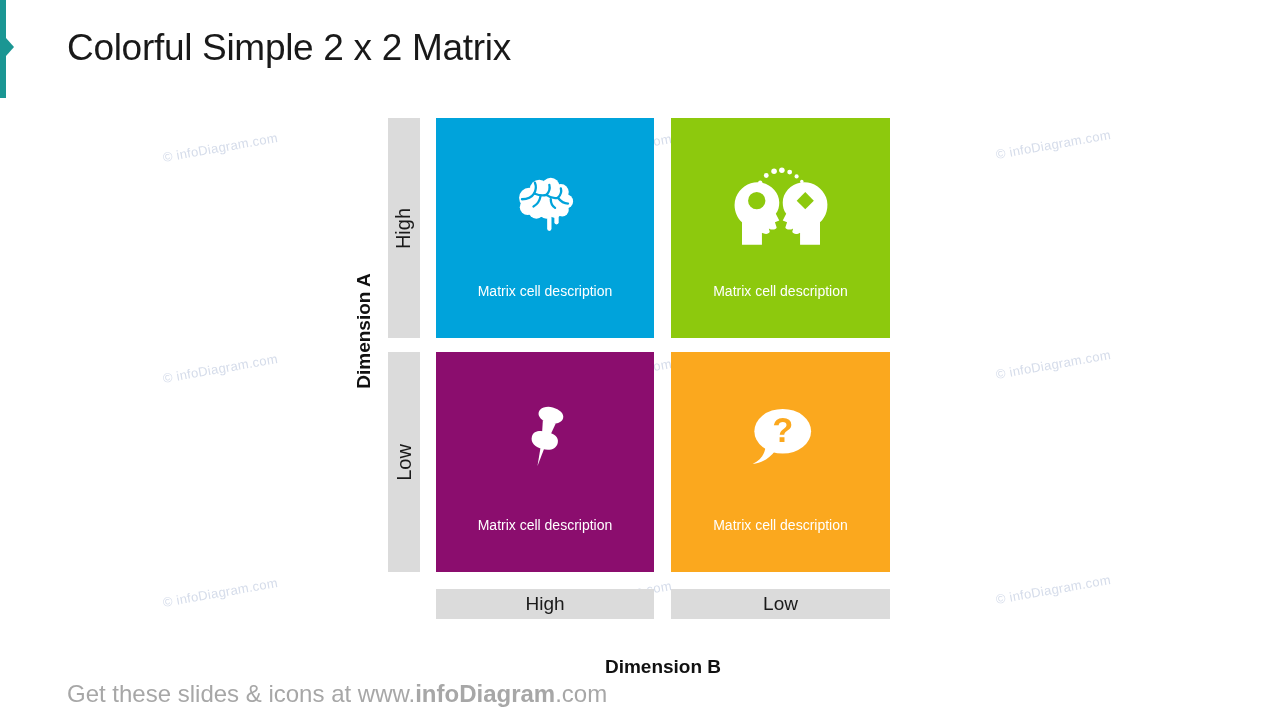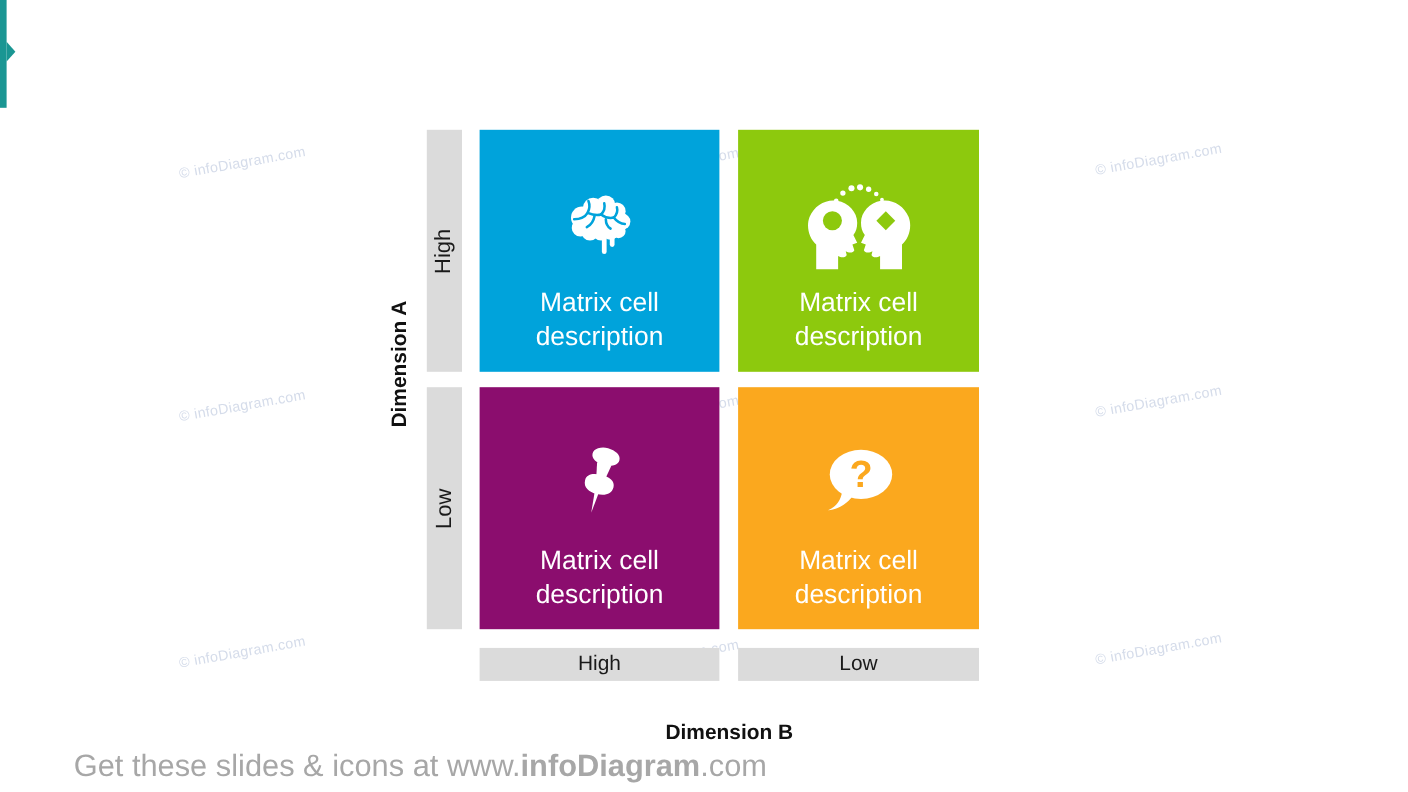--- a/index.html
+++ b/index.html
@@ -14,21 +14,21 @@
     border-left:8px solid #1A9693; z-index:3; }
   
   .slide-title { position:absolute; left:67px; top:27px; font-size:37px; font-weight:300;
     color:#191919; letter-spacing:-0.3px; z-index:2; }
   
   .watermark { position:absolute; font-size:13px; color:#D5DCEA; transform:rotate(-10deg);
     white-space:nowrap; z-index:1; letter-spacing:0.3px; }
   
   .cell { position:absolute; z-index:2; display:flex; flex-direction:column; align-items:center; }
   .cell-icon { margin-top:36px; height:102px; display:flex; align-items:center; justify-content:center; }
-  .cell-label { margin-top:4px; color:#ffffff; font-size:24px; line-height:31px;
+  .cell-label { margin-top:20px; color:#ffffff; font-size:14px; line-height:31px;
     text-align:center; width:160px; }
   #cell-0 { left:436px; top:118px; width:218px; height:220px; }
   #cell-1 { left:671px; top:118px; width:219px; height:220px; }
   #cell-2 { left:436px; top:352px; width:218px; height:220px; }
   #cell-3 { left:671px; top:352px; width:219px; height:220px; }
   
   .ybar { position:absolute; left:388px; width:32px; background:#DBDBDB; z-index:2;
     display:flex; align-items:center; justify-content:center; }
   .ybar span { transform:rotate(-90deg); white-space:nowrap; font-size:20px; color:#1a1a1a; }
   #ybar-high { top:118px; height:220px; }
@@ -36,32 +36,33 @@
   .xbar { position:absolute; top:589px; height:30px; background:#DBDBDB; z-index:2;
     display:flex; align-items:center; justify-content:center; font-size:19px; color:#1a1a1a; }
   #xbar-high { left:436px; width:218px; }
   #xbar-low  { left:671px; width:219px; }
   
   .dim-a { position:absolute; left:254px; top:320px; width:220px; text-align:center;
     transform:rotate(-90deg); font-weight:bold; font-size:19px; color:#111; z-index:2; }
   .dim-b { position:absolute; left:553px; top:656px; width:220px; text-align:center;
     font-weight:bold; font-size:19px; color:#111; z-index:2; }
   
-  .footer { position:absolute; left:67px; top:680px; font-size:28px; color:#A7A7A7; z-index:2; }
+  .footer { position:absolute; left:67px; top:680px; font-size:24px; color:#A7A7A7; z-index:2; }
   .footer .brand { font-weight:bold; }
   svg text { font-family:"Liberation Sans", sans-serif; }
 </style>
 </head>
 <body>
 
 <div class="slide">
 
   <div class="accent-bar" style="background: rgb(26, 150, 147);"></div>
   <div class="accent-chevron" style="border-left-color: rgb(26, 150, 147);"></div>
 
+  <div class="slide-title">Colorful Simple 2 x 2 Matrix</div>
 
   <div class="watermark" style="left:162px; top:140px;">© infoDiagram.com</div>
   <div class="watermark" style="left:162px; top:361px;">© infoDiagram.com</div>
   <div class="watermark" style="left:162px; top:585px;">© infoDiagram.com</div>
   <div class="watermark" style="left:556px; top:141px;">© infoDiagram.com</div>
   <div class="watermark" style="left:556px; top:366px;">© infoDiagram.com</div>
   <div class="watermark" style="left:556px; top:588px;">© infoDiagram.com</div>
   <div class="watermark" style="left:995px; top:137px;">© infoDiagram.com</div>
   <div class="watermark" style="left:995px; top:357px;">© infoDiagram.com</div>
   <div class="watermark" style="left:995px; top:582px;">© infoDiagram.com</div>

